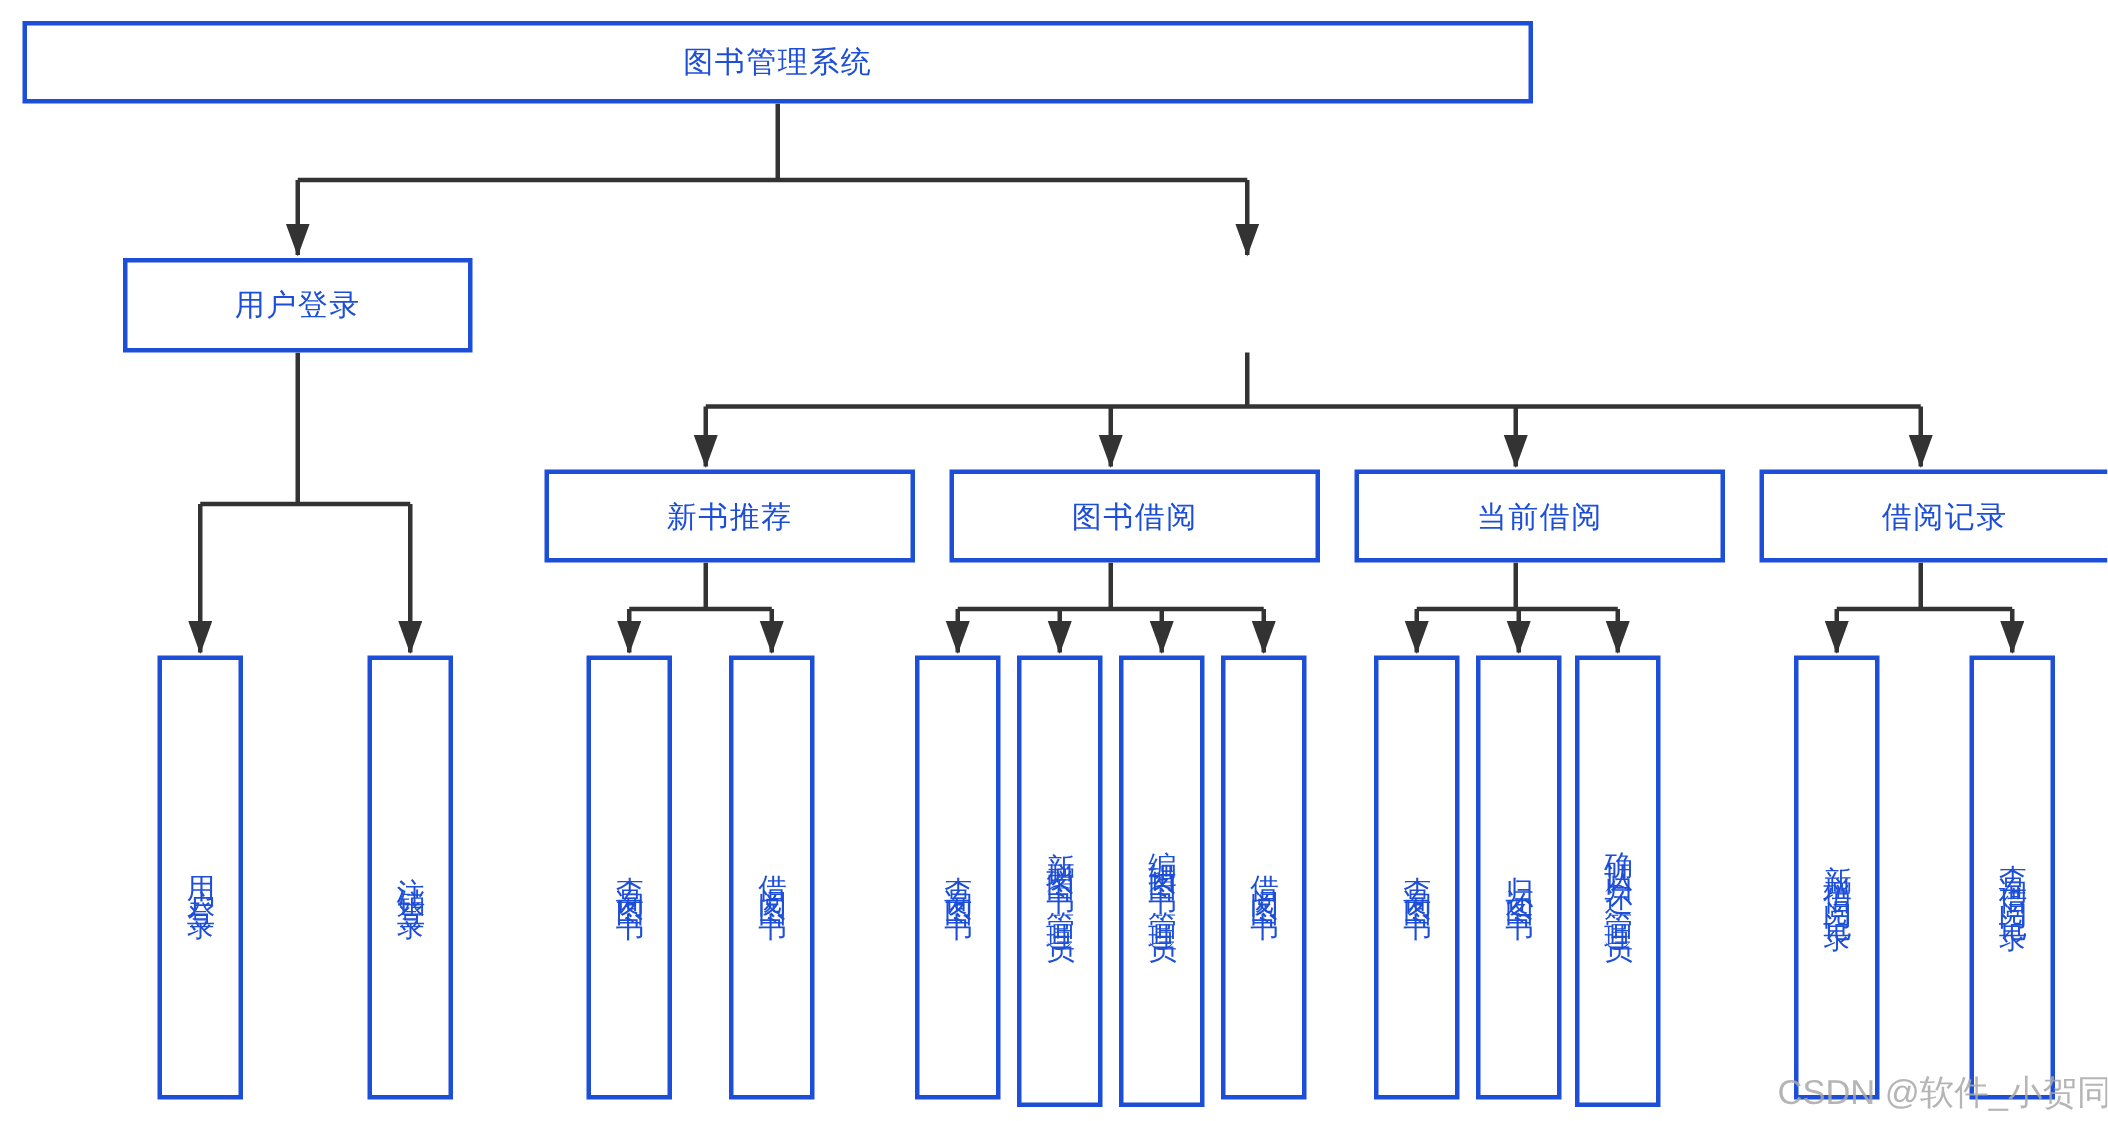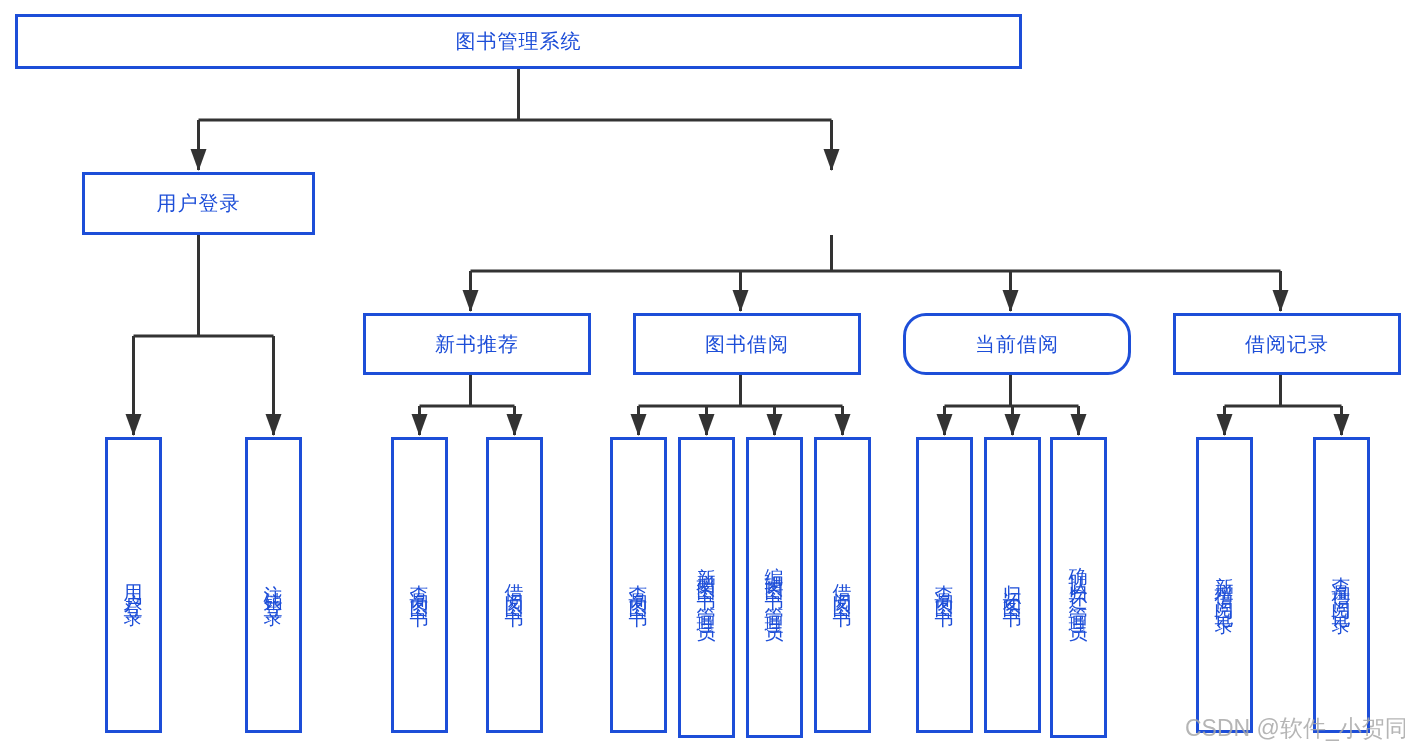--- a/index.html
+++ b/index.html
@@ -36,24 +36,24 @@
     font-size: 20px;
     letter-spacing: 1px;
     white-space: nowrap;
   }
   
   .root  { left: 15px;  top: 14px;  width: 1007px; height: 55px; }
   
   .l2a   { left: 82px;  top: 172px; width: 233px;  height: 63px; }
   .l2b   { left: 715px; top: 172px; width: 233px;  height: 63px; }
   
-  .l3    { top: 313px; width: 228px; height: 62px; }
+  .l3    { top: 313px; width: 247px; height: 62px; }
   .l3a   { left: 363px; }
   .l3b   { left: 633px; }
-  .l3c   { left: 903px; border-radius: 23px; }
+  .l3c   { left: 903px; }
   .l3d   { left: 1173px; }
   
   .leaf  { top: 437px; width: 57px; height: 296px; }
   .leaf.tall { height: 301px; }
   .leaf .lbl {
     writing-mode: vertical-rl;
     text-orientation: mixed;
     font-size: 19px;
     letter-spacing: 8px;
     line-height: 1;

